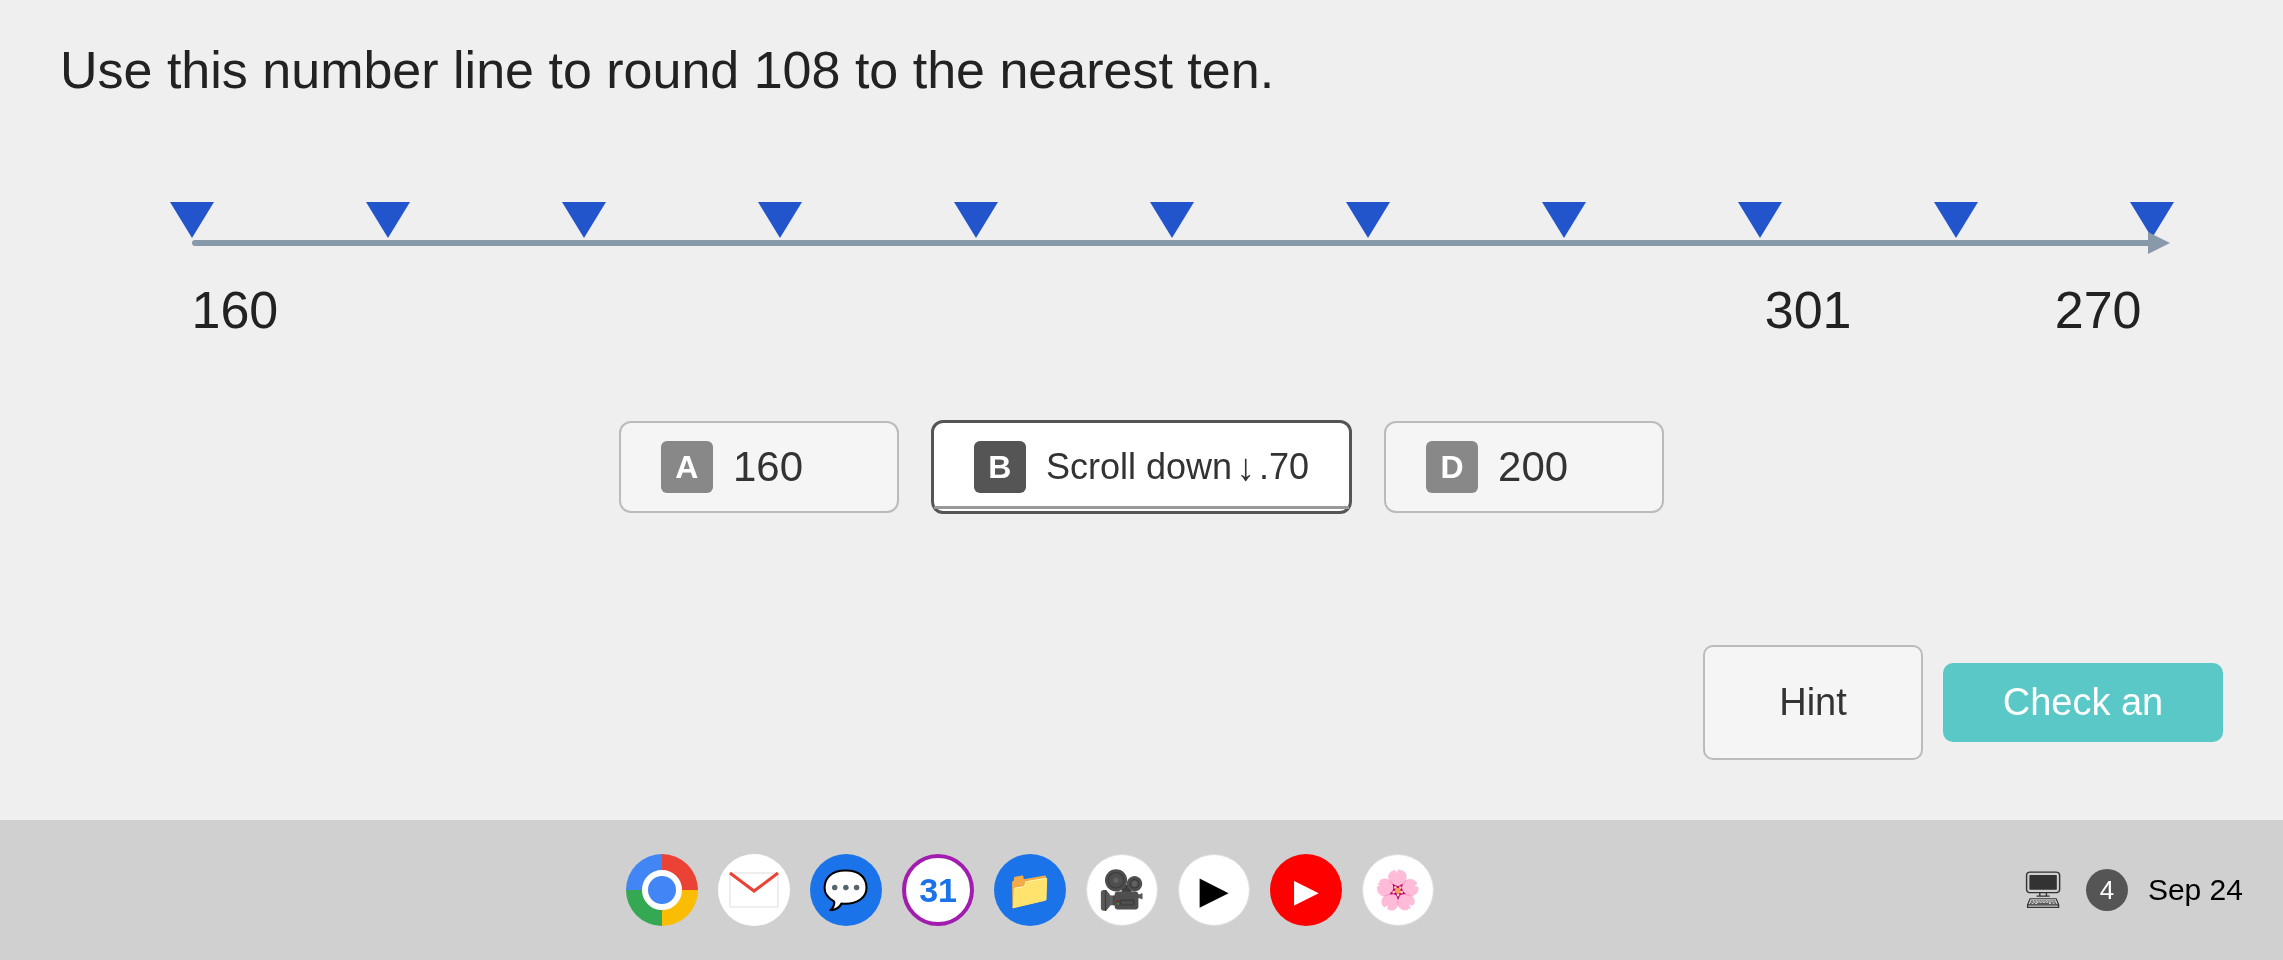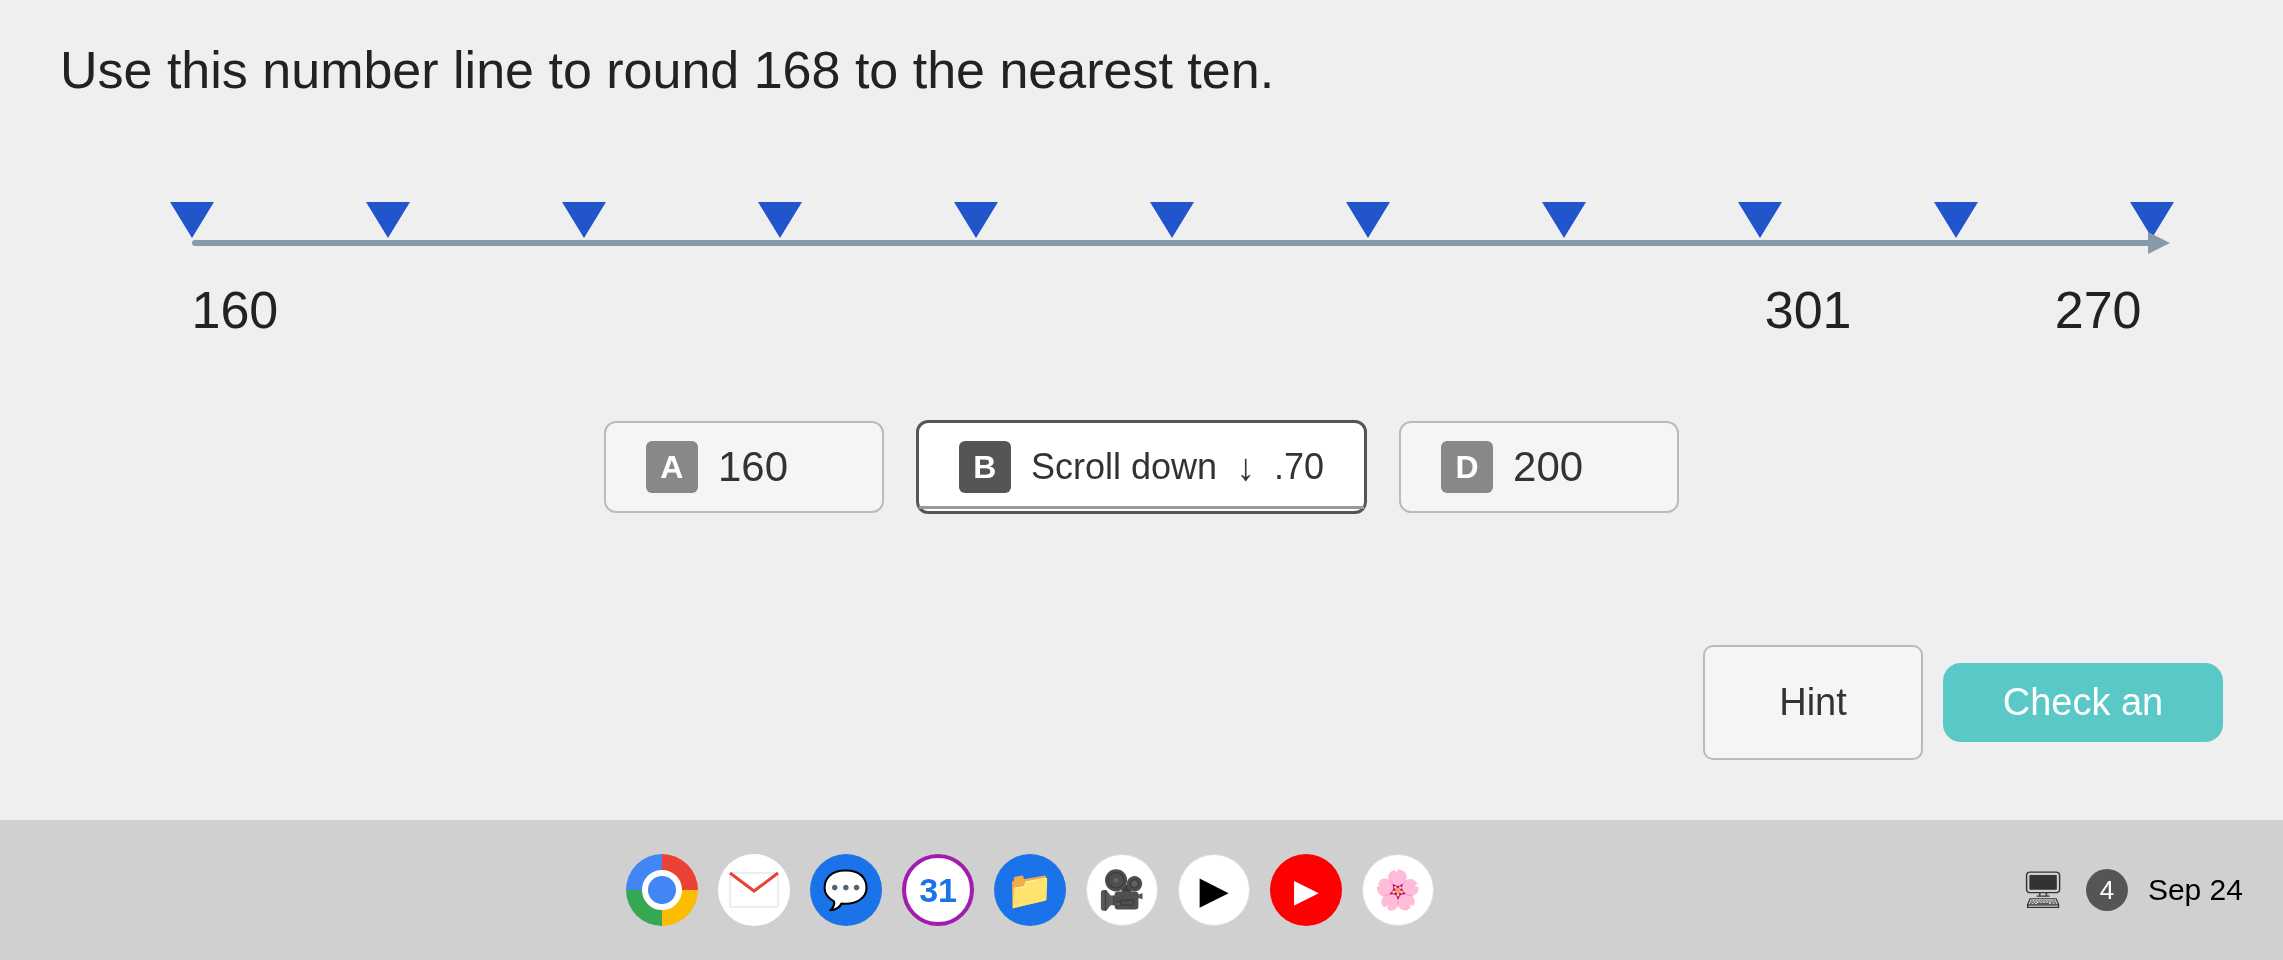--- a/index.html
+++ b/index.html
@@ -126,21 +126,21 @@
     .choice-value {
       font-size: 42px;
       color: #333;
     }
 
     .scroll-down-text {
       font-size: 36px;
       color: #333;
       display: flex;
       align-items: center;
-      gap: 19px;
+      gap: 4px;
     }
 
     .scroll-arrow {
       font-size: 38px;
       color: #333;
     }
 
     
     .bottom-buttons {
       position: absolute;
@@ -158,21 +158,21 @@
       padding: 34px 50px;
       font-size: 38px;
       cursor: pointer;
       color: #333;
       min-width: 220px;
       text-align: center;
     }
 
     .check-btn {
       border: none;
-      border-radius: 18px;
+      border-radius: 10px;
       background: #5bc8c8;
       padding: 18px 50px;
       font-size: 38px;
       cursor: pointer;
       color: white;
       min-width: 280px;
       text-align: center;
     }
 
     
@@ -251,21 +251,21 @@
       height: 3px;
       background: #999;
     }
 
   </style>
 </head>
 <body>
 
 <div class="main-content">
 
-  <div class="question-text">Use this number line to round 168 to the nearest ten.</div>
+  <div class="question-text">Use this number line to round 108 to the nearest ten.</div>
 
   <div class="number-line-container">
     <div class="number-line">
 
       <div class="tick" style="left: calc(0% + 0px); transform: translateX(-50%) translateX(0px);position:absolute; top:-38px; left:0px;"></div>
       <div class="tick" style="position:absolute; top:-38px; left:calc(10%);"></div>
       <div class="tick" style="position:absolute; top:-38px; left:calc(20%);"></div>
       <div class="tick" style="position:absolute; top:-38px; left:calc(30%);"></div>
       <div class="tick" style="position:absolute; top:-38px; left:calc(40%);"></div>
       <div class="tick" style="position:absolute; top:-38px; left:calc(50%);"></div>

